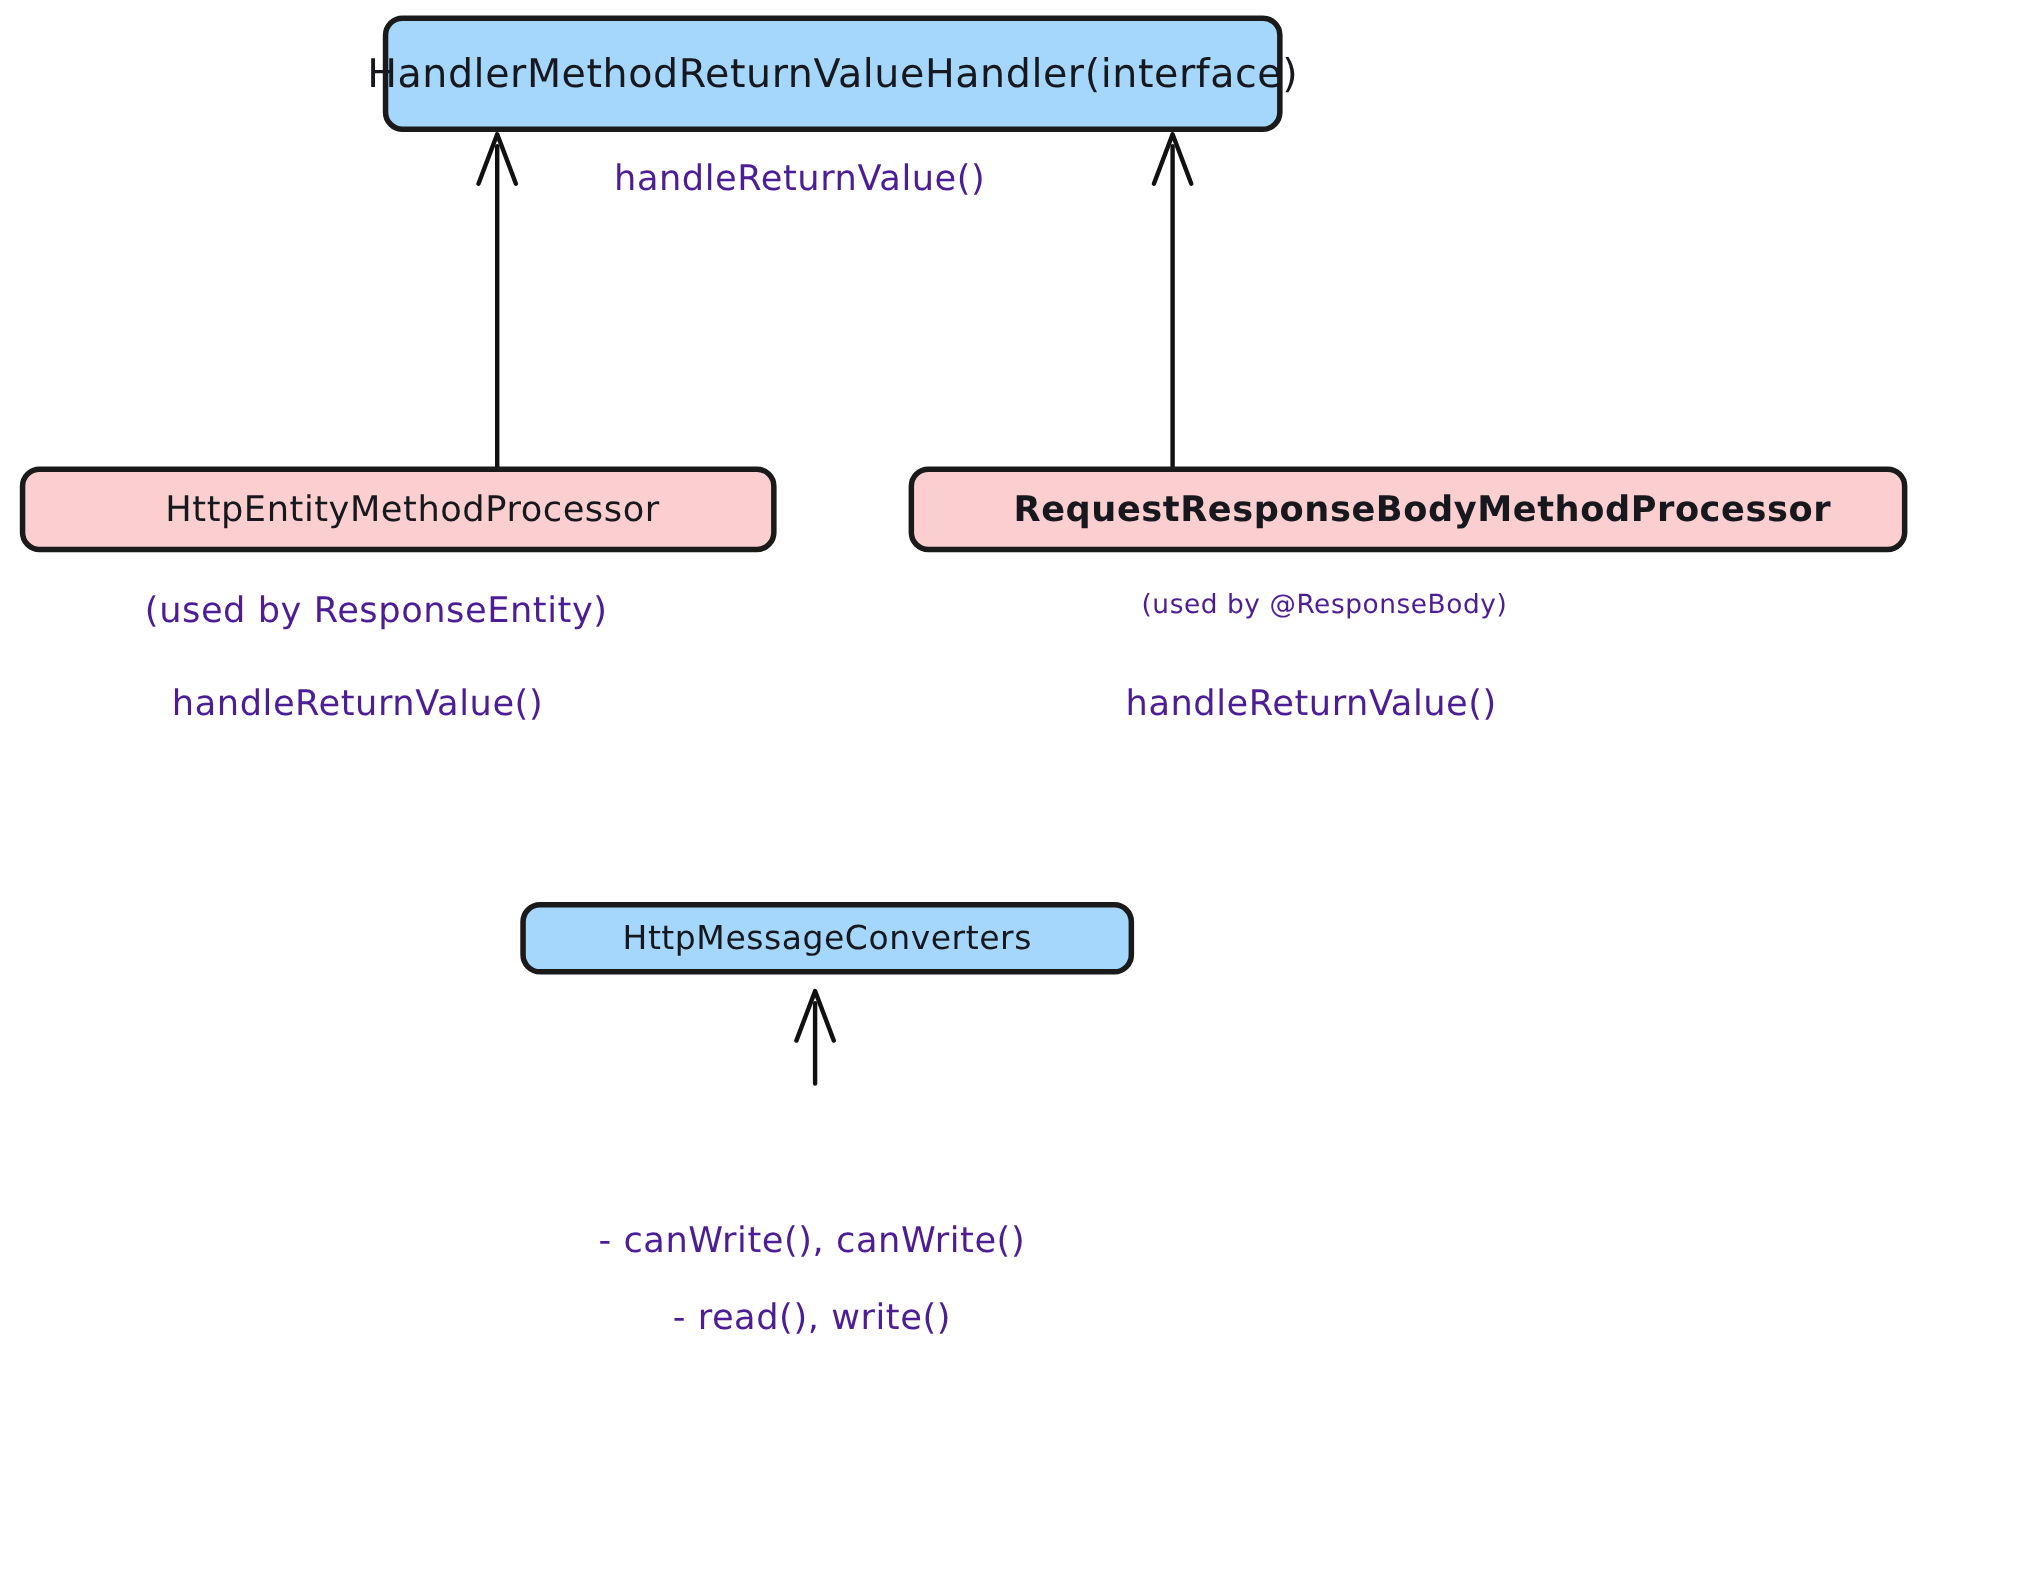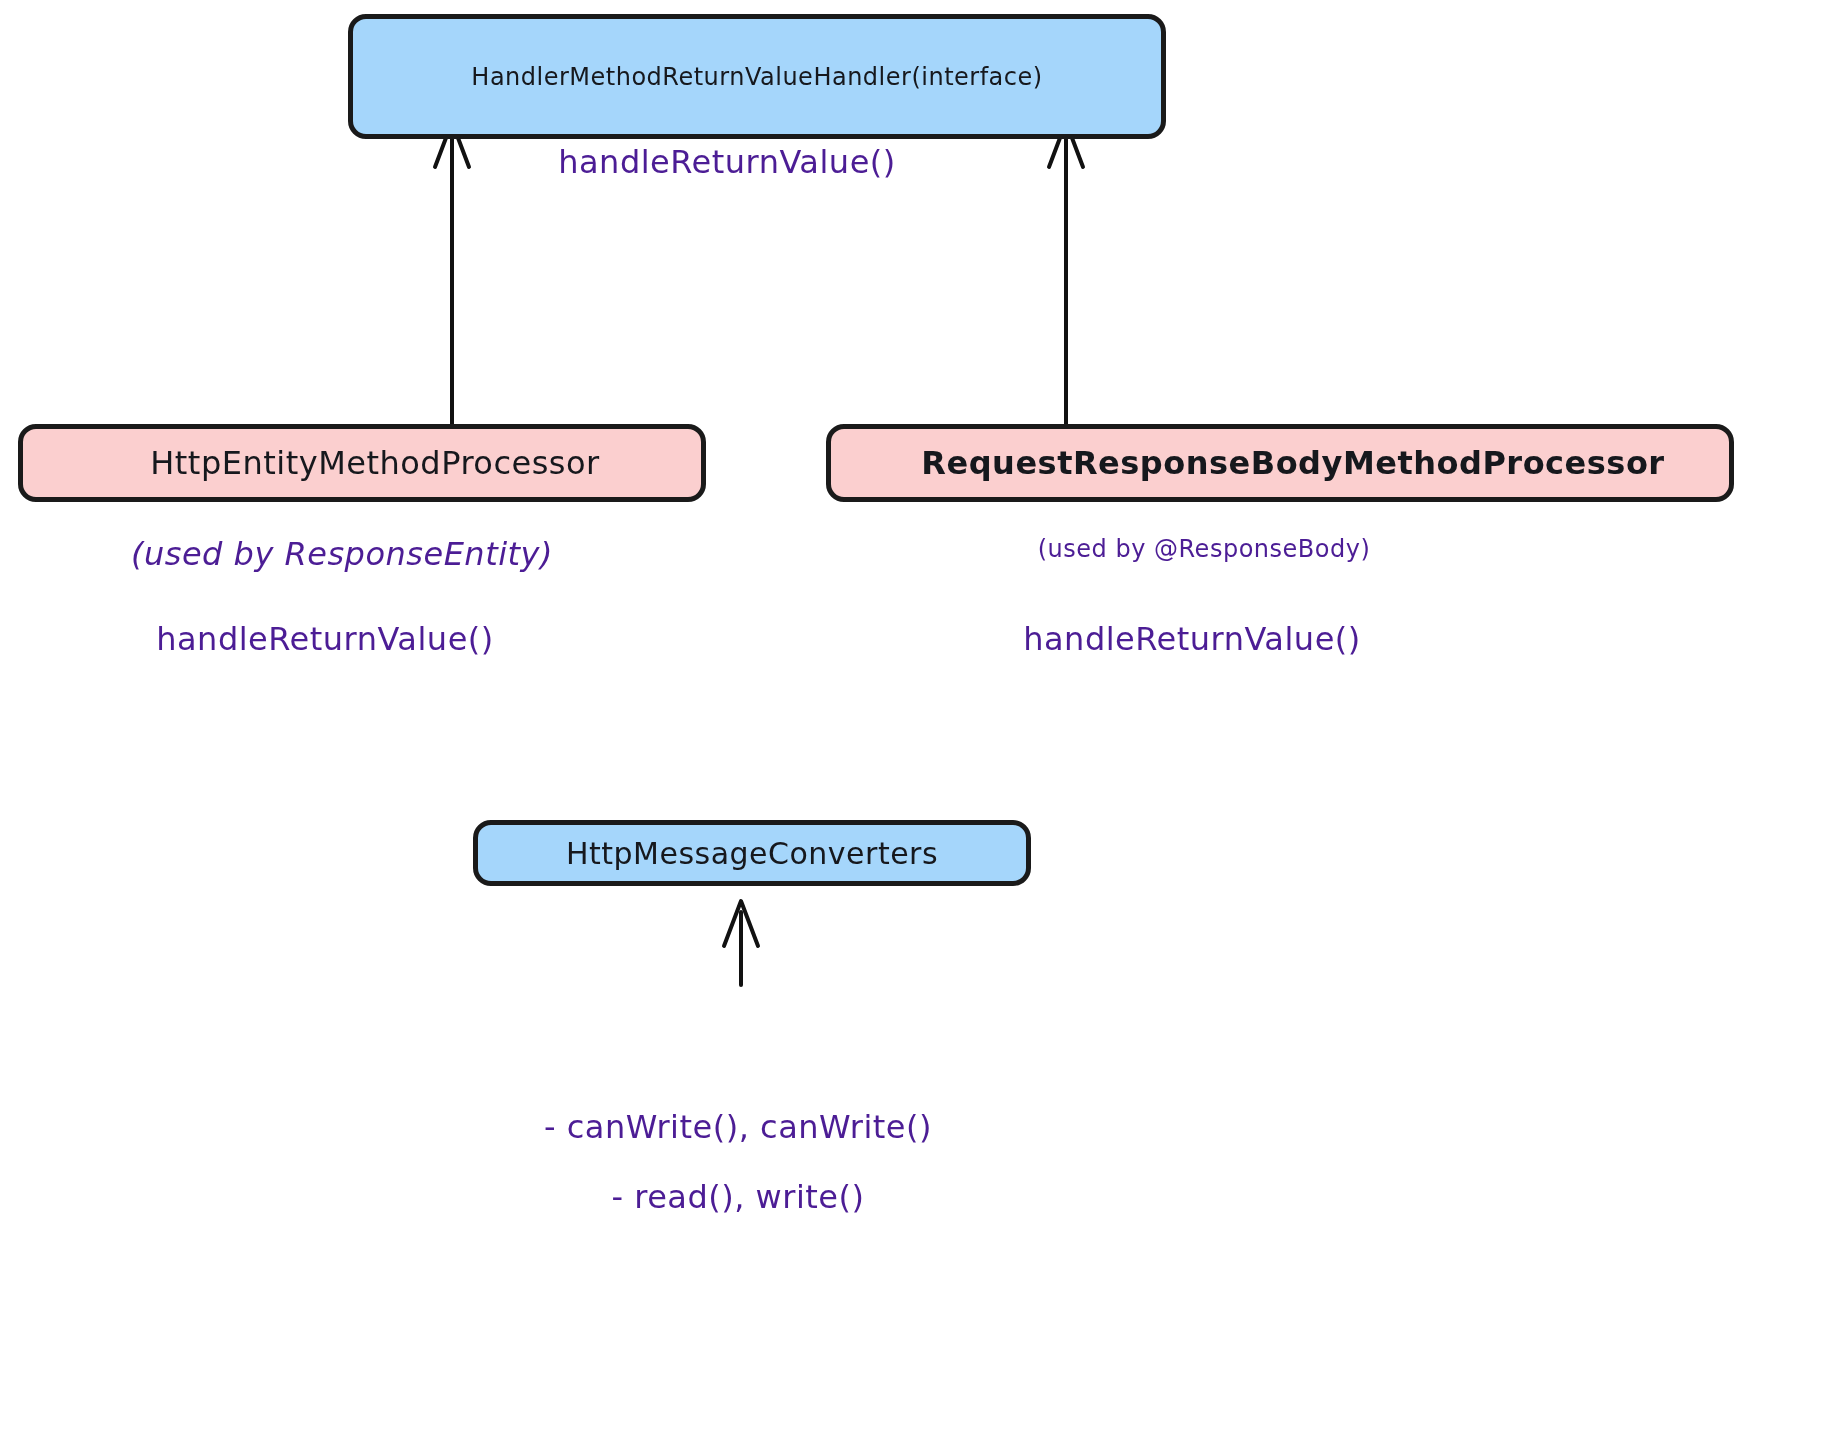--- a/index.html
+++ b/index.html
@@ -85,31 +85,31 @@
       <line class="edge-line" x1="1066" y1="497" x2="1066" y2="133"></line>
       <path class="edge-head" d="M 1049 167 L 1066 122 L 1083 167"></path>
     </g>
 
     <g>
       <line class="edge-line" x1="741" y1="985" x2="741" y2="912"></line>
       <path class="edge-head" d="M 724 946 L 741 901 L 758 946"></path>
     </g>
   </svg>
 
-  <div class="box box-blue" style="left:348px; top:14px; width:818px; height:125px; font-size:24px;">
+  <div class="box box-blue" style="left:348px; top:14px; width:818px; height:106px; font-size:36px;">
     <span>HandlerMethodReturnValueHandler(interface)</span>
   </div>
 
   <div class="label label-center" style="left:727px; top:143px; font-size:32px;">handleReturnValue()</div>
 
   <div class="box box-pink" style="left:18px; top:424px; width:688px; height:78px; font-size:32px;">
     <span>HttpEntityMethodProcessor</span>
   </div>
 
-  <div class="label label-center" style="left:342px; top:535px; font-size:32px;font-style:italic;">(used by ResponseEntity)</div>
+  <div class="label label-center" style="left:342px; top:535px; font-size:32px;">(used by ResponseEntity)</div>
 
   <div class="label label-center" style="left:325px; top:620px; font-size:32px;">handleReturnValue()</div>
 
   <div class="box box-pink" style="left:826px; top:424px; width:908px; height:78px; font-size:32px;font-weight:bold;">
     <span>RequestResponseBodyMethodProcessor</span>
   </div>
 
   <div class="label label-center" style="left:1204px; top:535px; font-size:24px;">(used by @ResponseBody)</div>
 
   <div class="label label-center" style="left:1192px; top:620px; font-size:32px;">handleReturnValue()</div>

